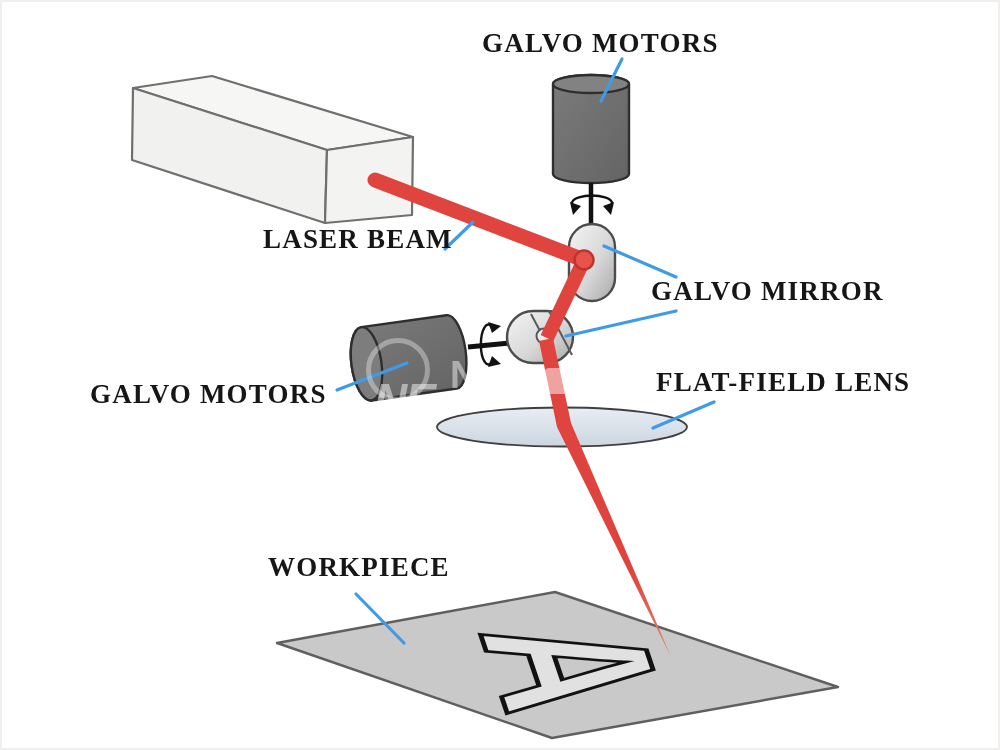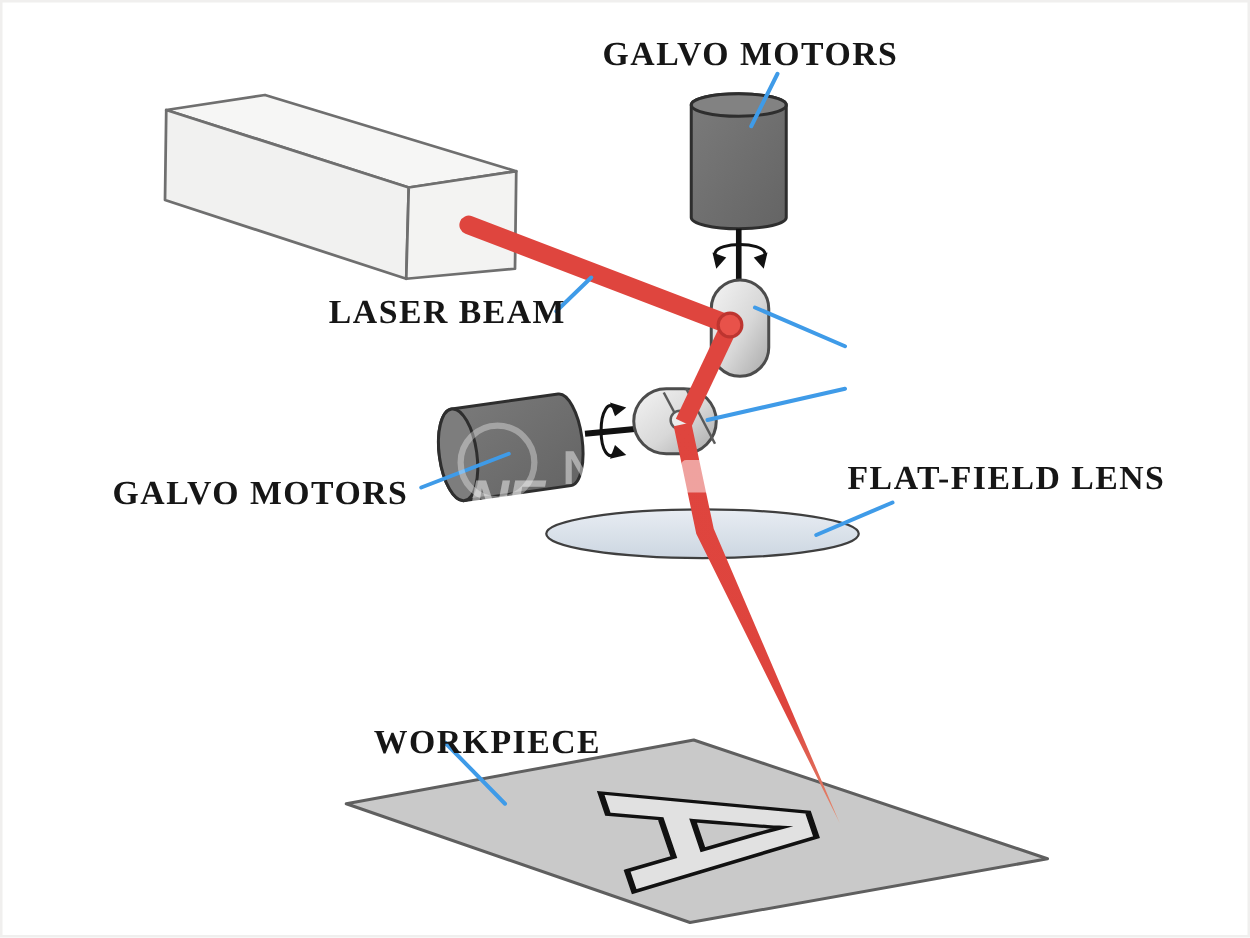--- a/index.html
+++ b/index.html
@@ -108,17 +108,18 @@
 </svg>
 
 <div class="watermark-circle"></div>
 <div class="watermark-ne">NE</div>
 <div class="watermark-trail">N</div>
 <div class="wm-artifact" style="left:545px;top:368px;width:28px;height:26px;"></div>
 <div class="wm-artifact" style="left:584px;top:368px;width:22px;height:26px;"></div>
 <div class="wm-artifact" style="left:612px;top:371px;width:16px;height:21px;"></div>
 
 <div class="label" style="left:482px;top:30px;">GALVO MOTORS</div>
-<div class="label" style="left:263px;top:236px;">LASER BEAM</div>
+<div class="label" style="left:263px;top:226px;">LASER BEAM</div>
+<div class="label" style="left:651px;top:278px;">GALVO MIRROR</div>
 <div class="label" style="left:90px;top:381px;">GALVO MOTORS</div>
-<div class="label" style="left:678px;top:369px;">FLAT-FIELD LENS</div>
-<div class="label" style="left:268px;top:580px;margin-left:31px;">WORKPIECE</div>
+<div class="label" style="left:656px;top:369px;">FLAT-FIELD LENS</div>
+<div class="label" style="left:268px;top:554px;">WORKPIECE</div>
 </div>
 
 </body></html>

